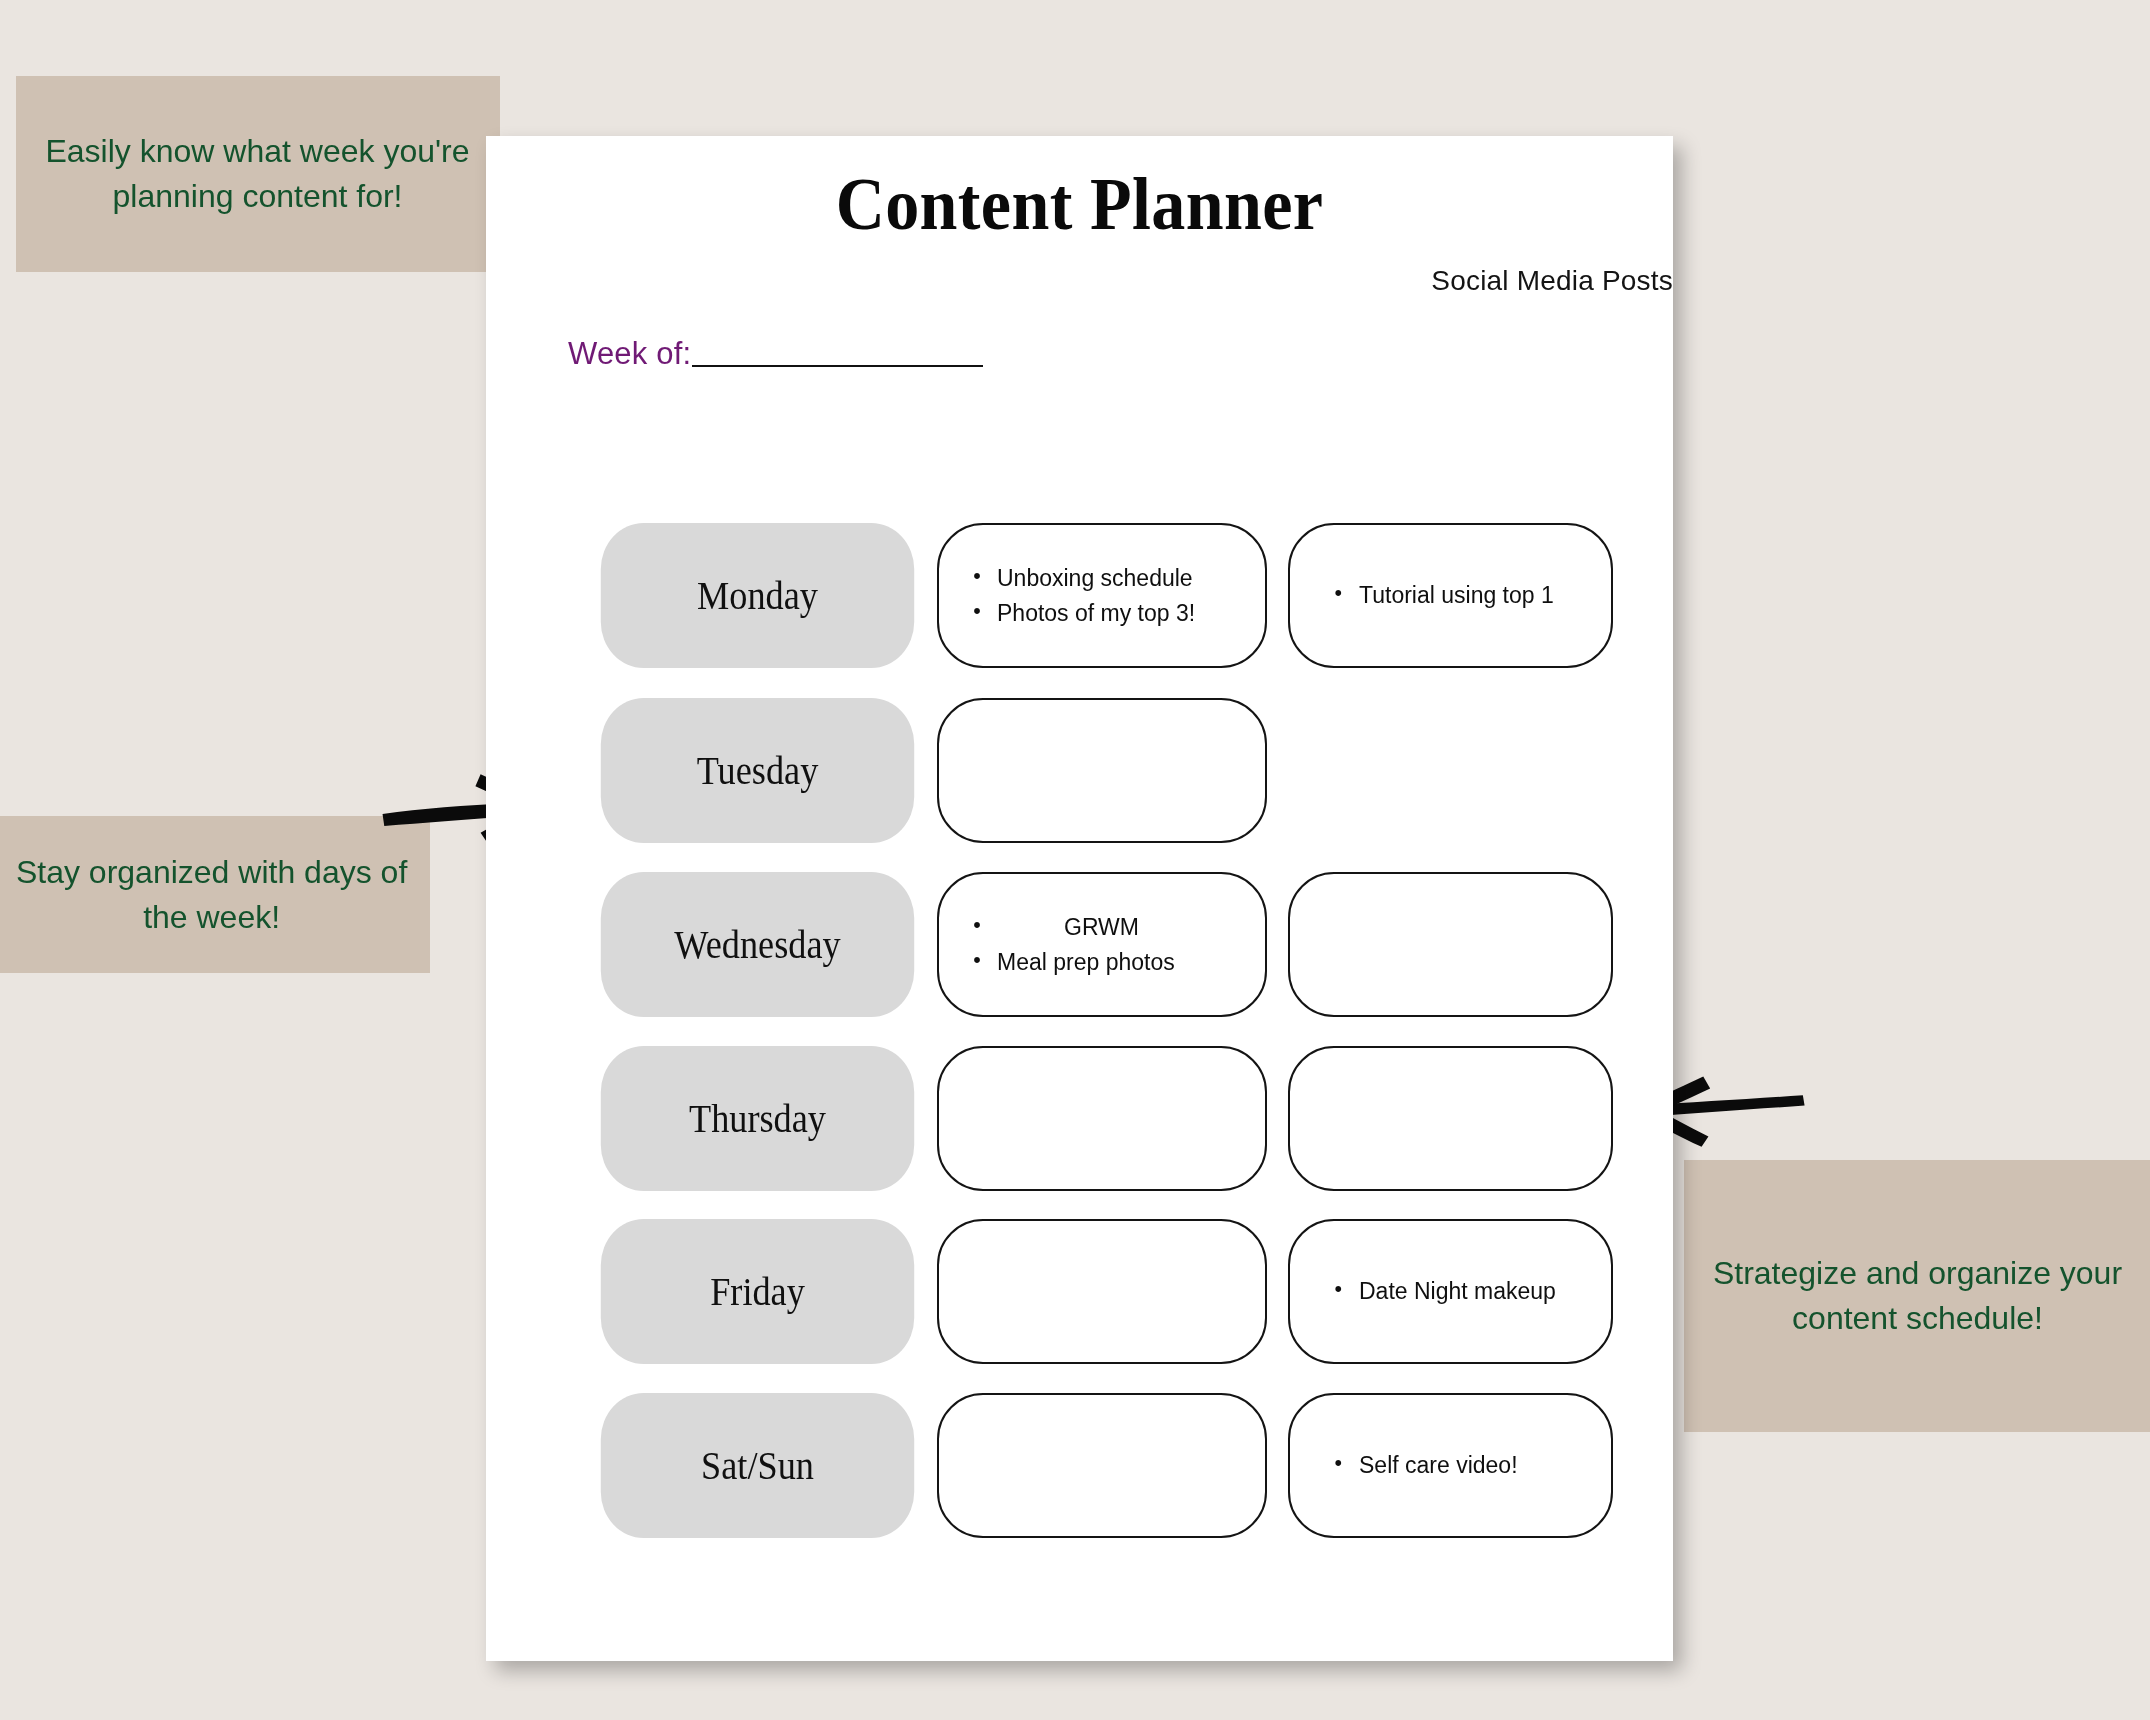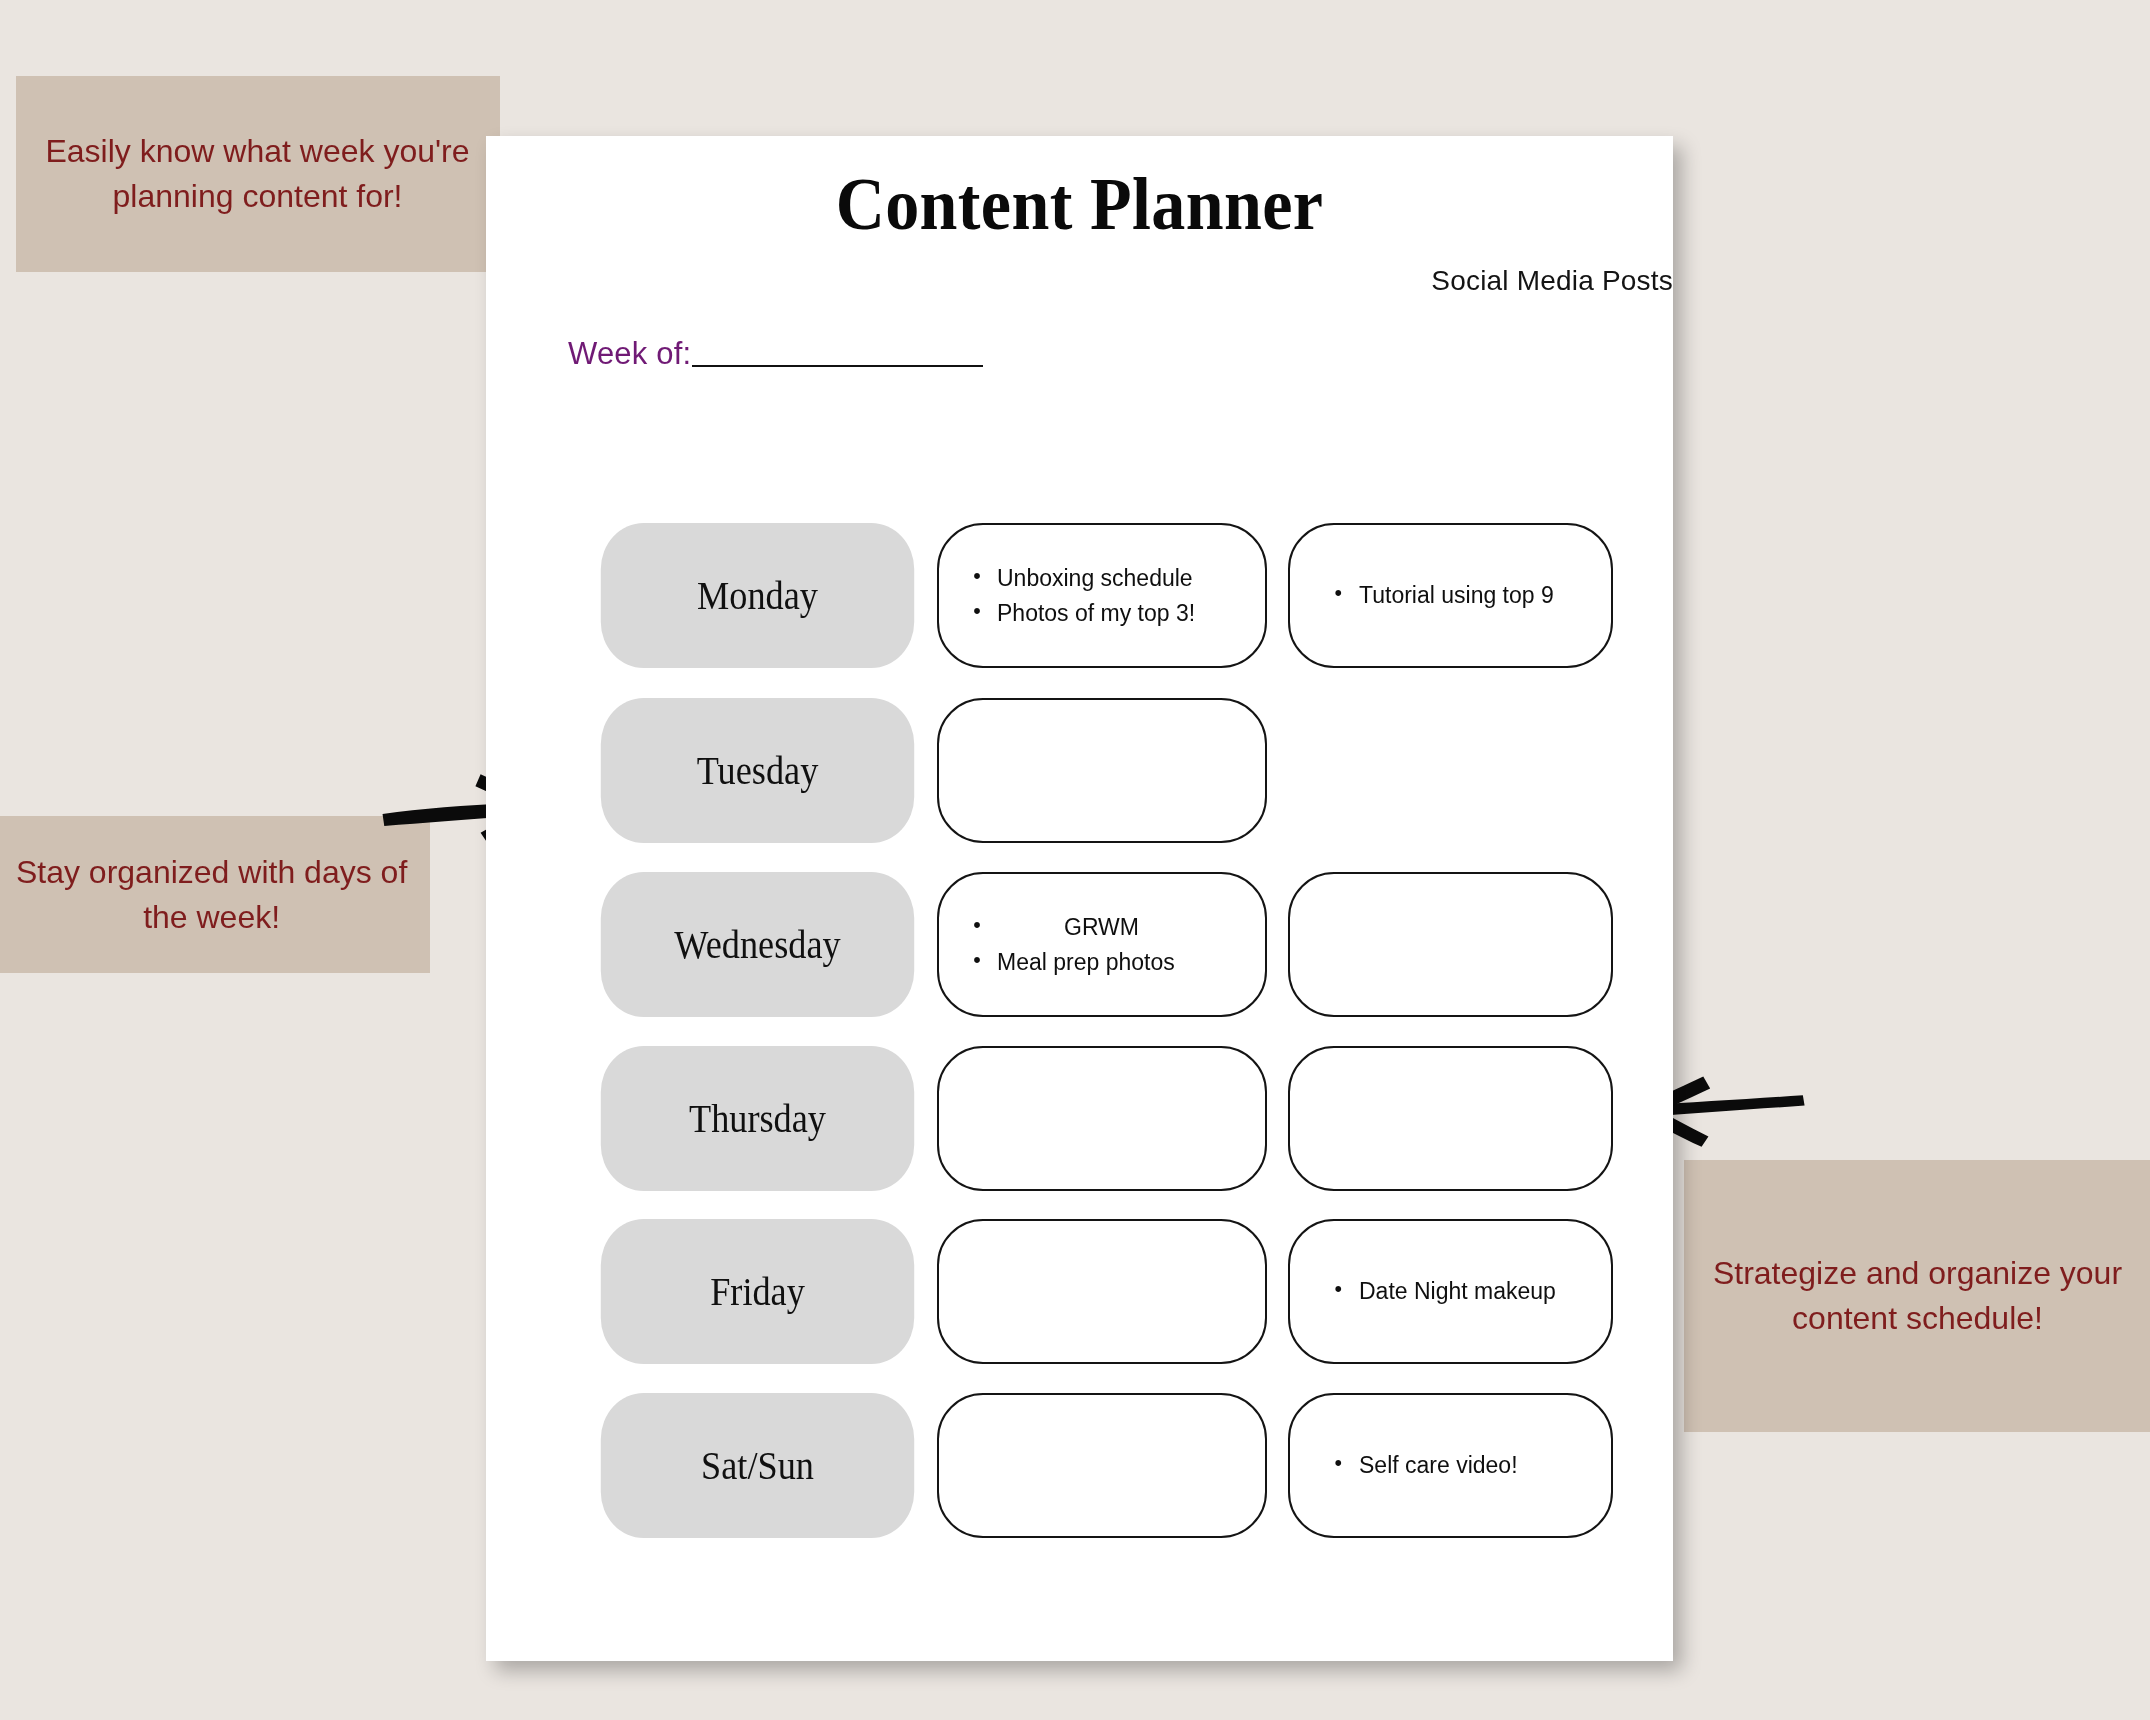--- a/index.html
+++ b/index.html
@@ -161,21 +161,21 @@
   
   .callout {
     position: absolute;
     background: #cfc1b3;
     display: flex;
     align-items: center;
     justify-content: center;
     text-align: center;
     font-size: 32px;
     line-height: 1.40;
-    color: #7f1d1d;
+    color: #14532d;
     padding: 13.8px 22.4px;
   }
   #callout-week      { left: 15.5px;   top: 76px;   width: 484px; height: 196px; }
   #callout-days      { left: -6.9px;   top: 816px;  width: 437px; height: 157px; }
   #callout-strategy  { left: 1684px; top: 1160px; width: 467px; height: 272px; }
 
   
   .arrow-svg { position: absolute; }
   #arrow-down     { left: 496px;  top: 181px;  width: 112px; height: 120px; }
   #arrow-right    { left: 379px;  top: 764px;  width: 198px; height: 86px; }
@@ -231,21 +231,21 @@
       <div class="planner-row" data-row="0">
         <div class="day-pill">Monday</div>
         <div class="content-card card-stories">
           <ul class="card-list">
             <li>Unboxing schedule</li>
             <li>Photos of my top 3!</li>
           </ul>
         </div>
         <div class="content-card card-reels">
           <ul class="card-list single">
-            <li>Tutorial using top 9</li>
+            <li>Tutorial using top 1</li>
           </ul>
         </div>
       </div>
       <div class="planner-row" data-row="1">
         <div class="day-pill">Tuesday</div>
         <div class="content-card card-stories"></div>
       </div>
       <div class="planner-row" data-row="2">
         <div class="day-pill">Wednesday</div>
         <div class="content-card card-stories">

